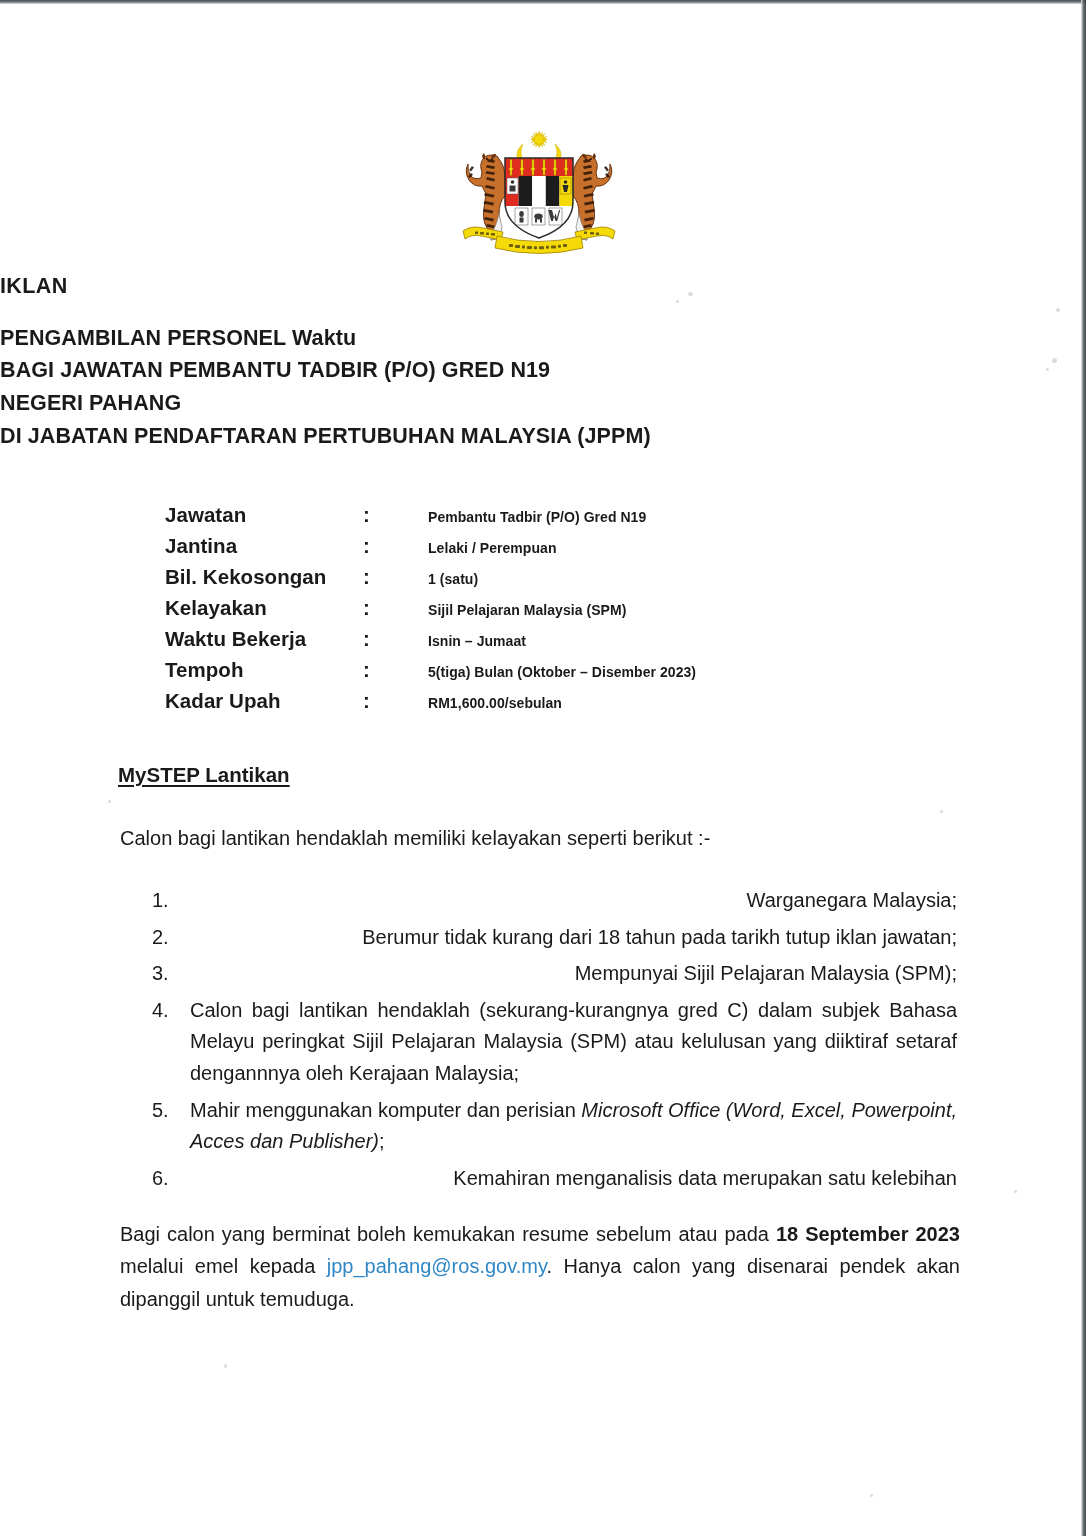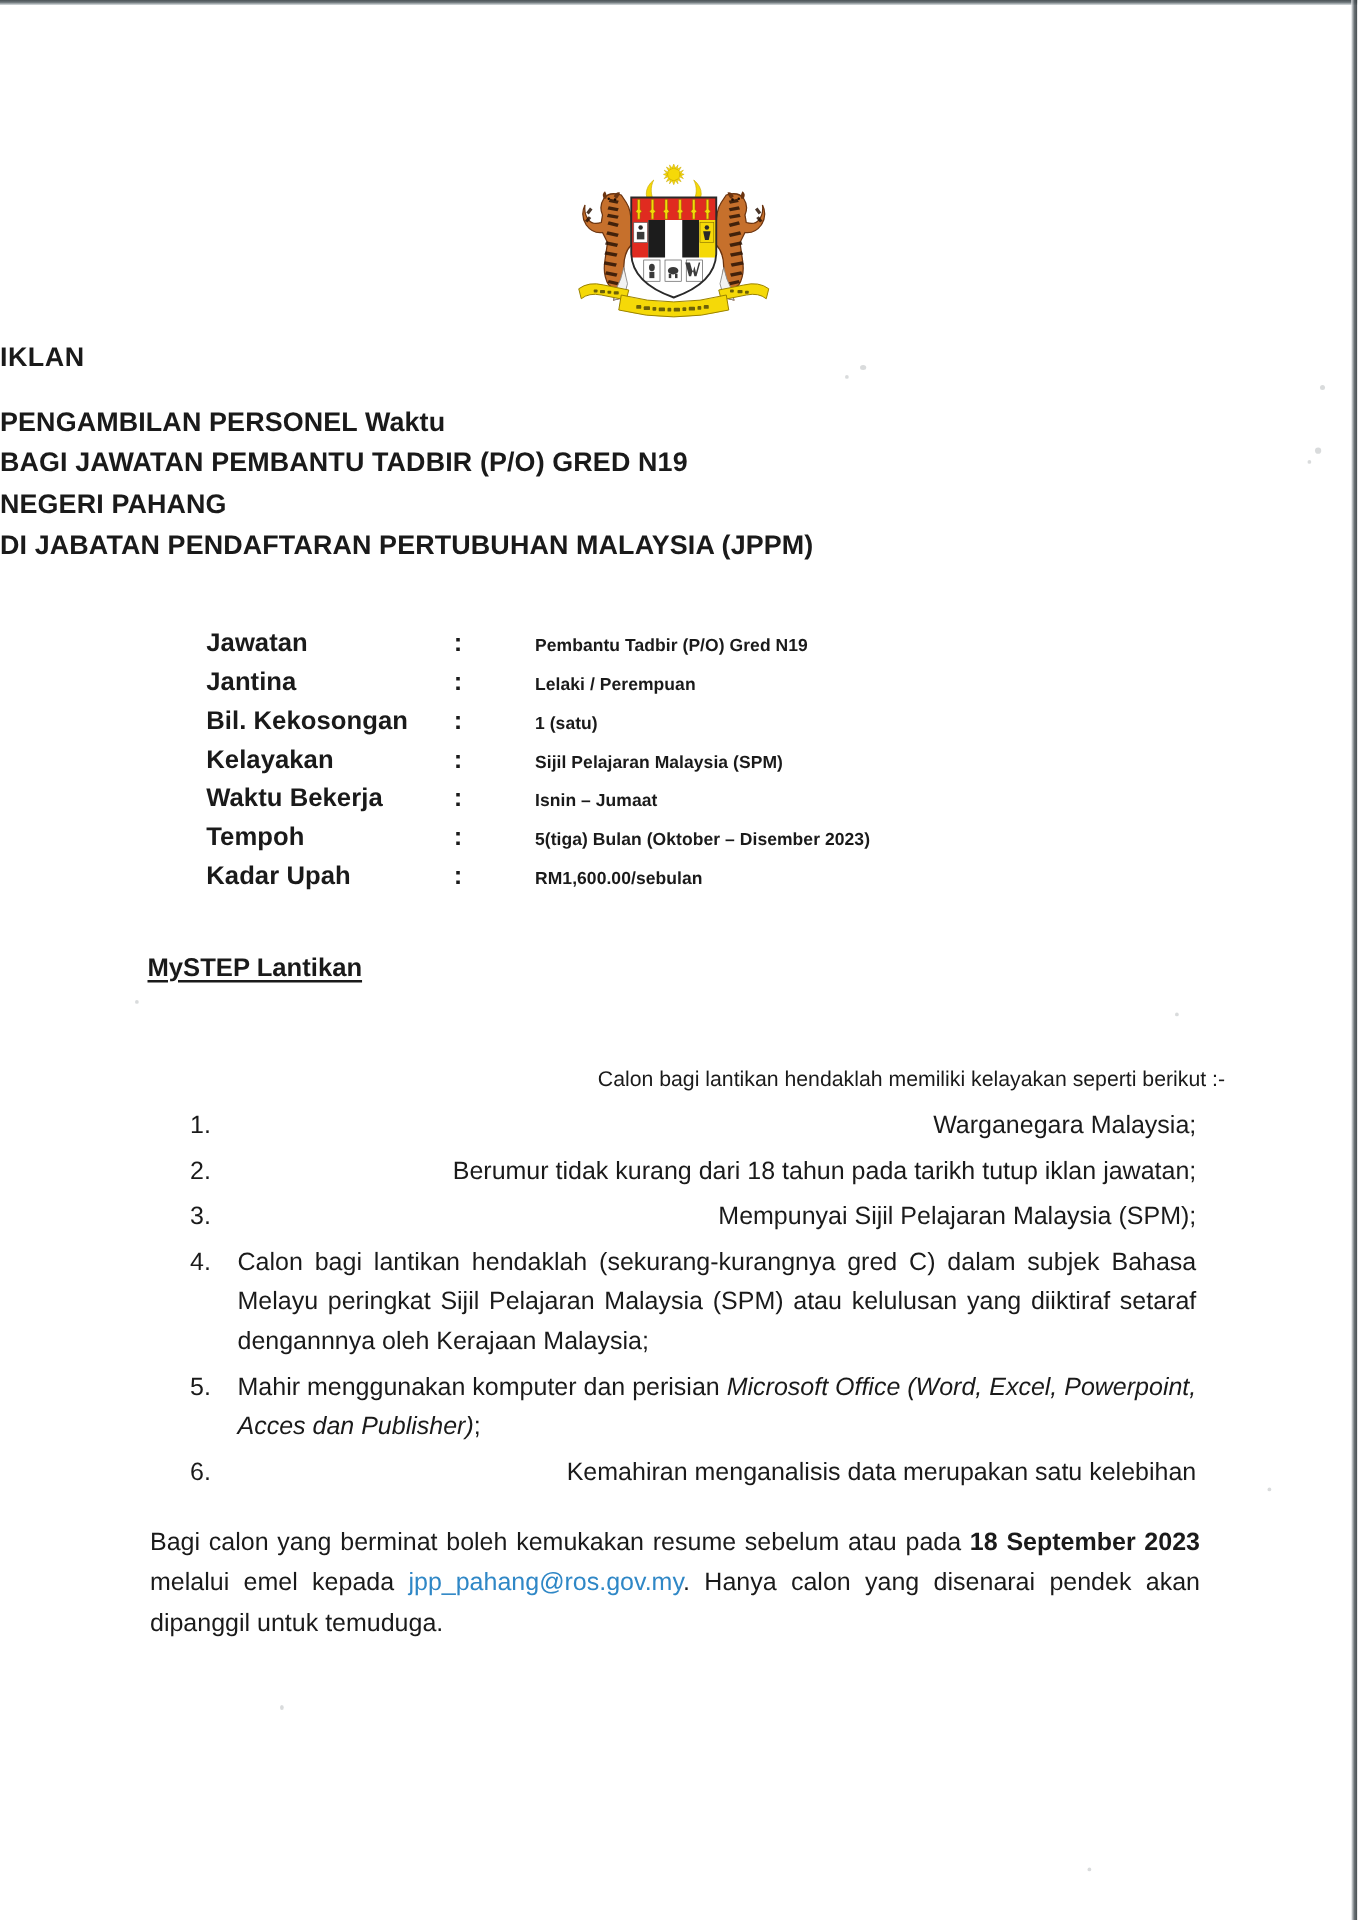--- a/index.html
+++ b/index.html
@@ -121,25 +121,24 @@
     left: 118px;
     top: 763px;
     font-size: 20.5px;
     font-weight: bold;
     text-decoration: underline;
     text-underline-offset: 3px;
   }
   .intro-para {
     position: absolute;
     left: 120px;
-    top: 853px;
+    top: 825px;
     width: 860px;
-    font-size: 17px;
+    font-size: 20px;
     line-height: 1.35;
-    text-align: right;
   }
 
   
   .req-list {
     position: absolute;
     left: 152px;
     top: 885px;
     width: 805px;
     margin: 0;
     padding: 0;

